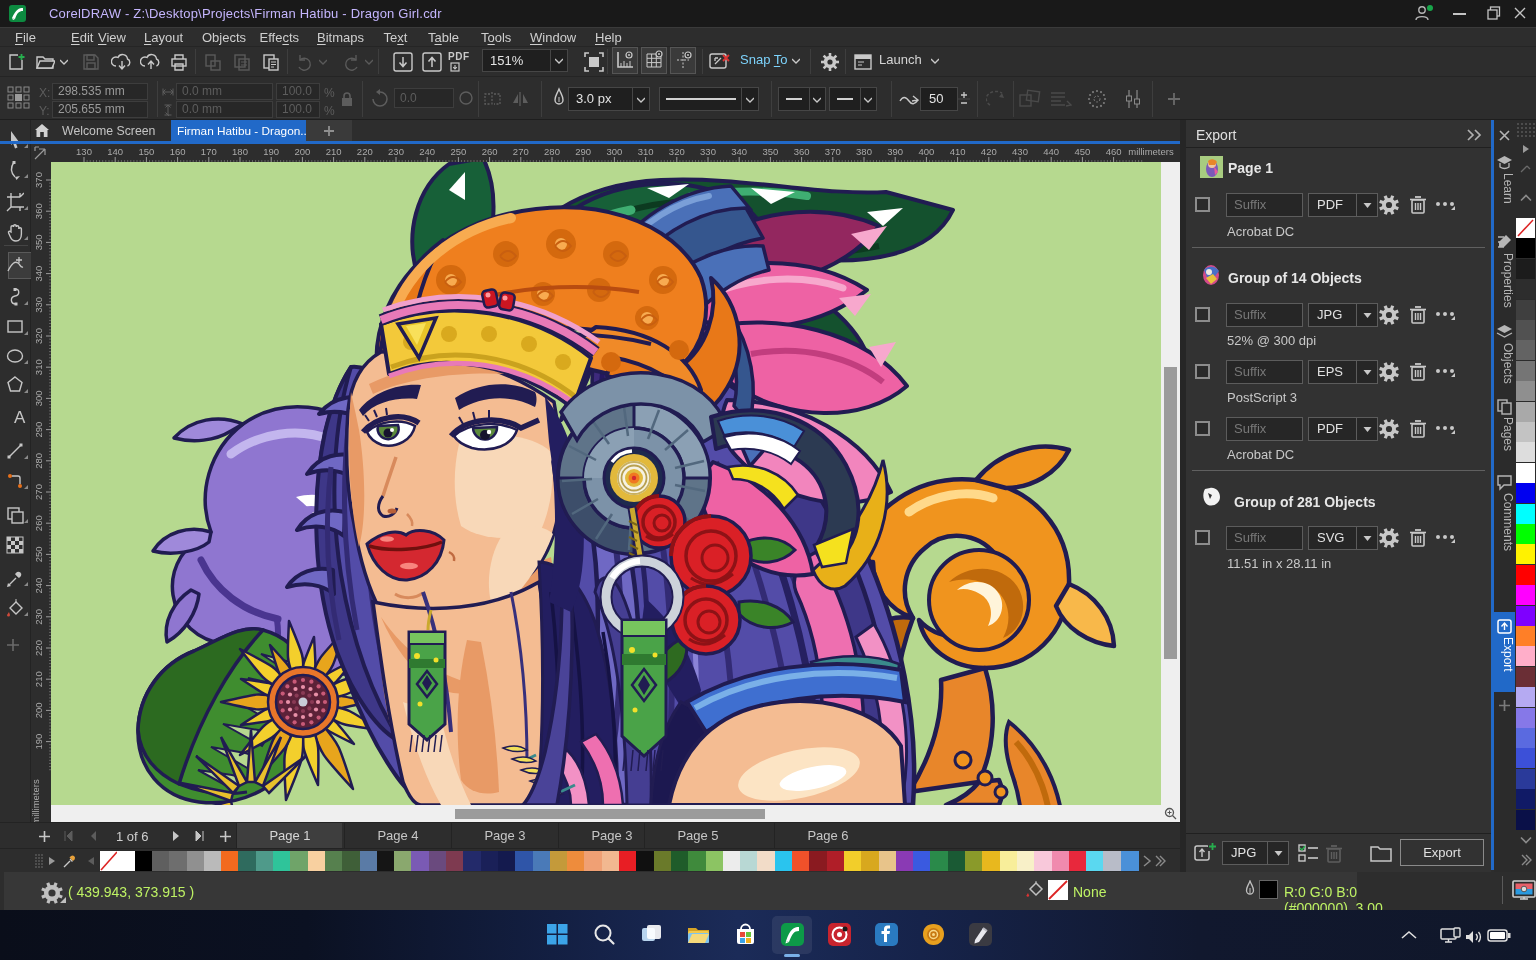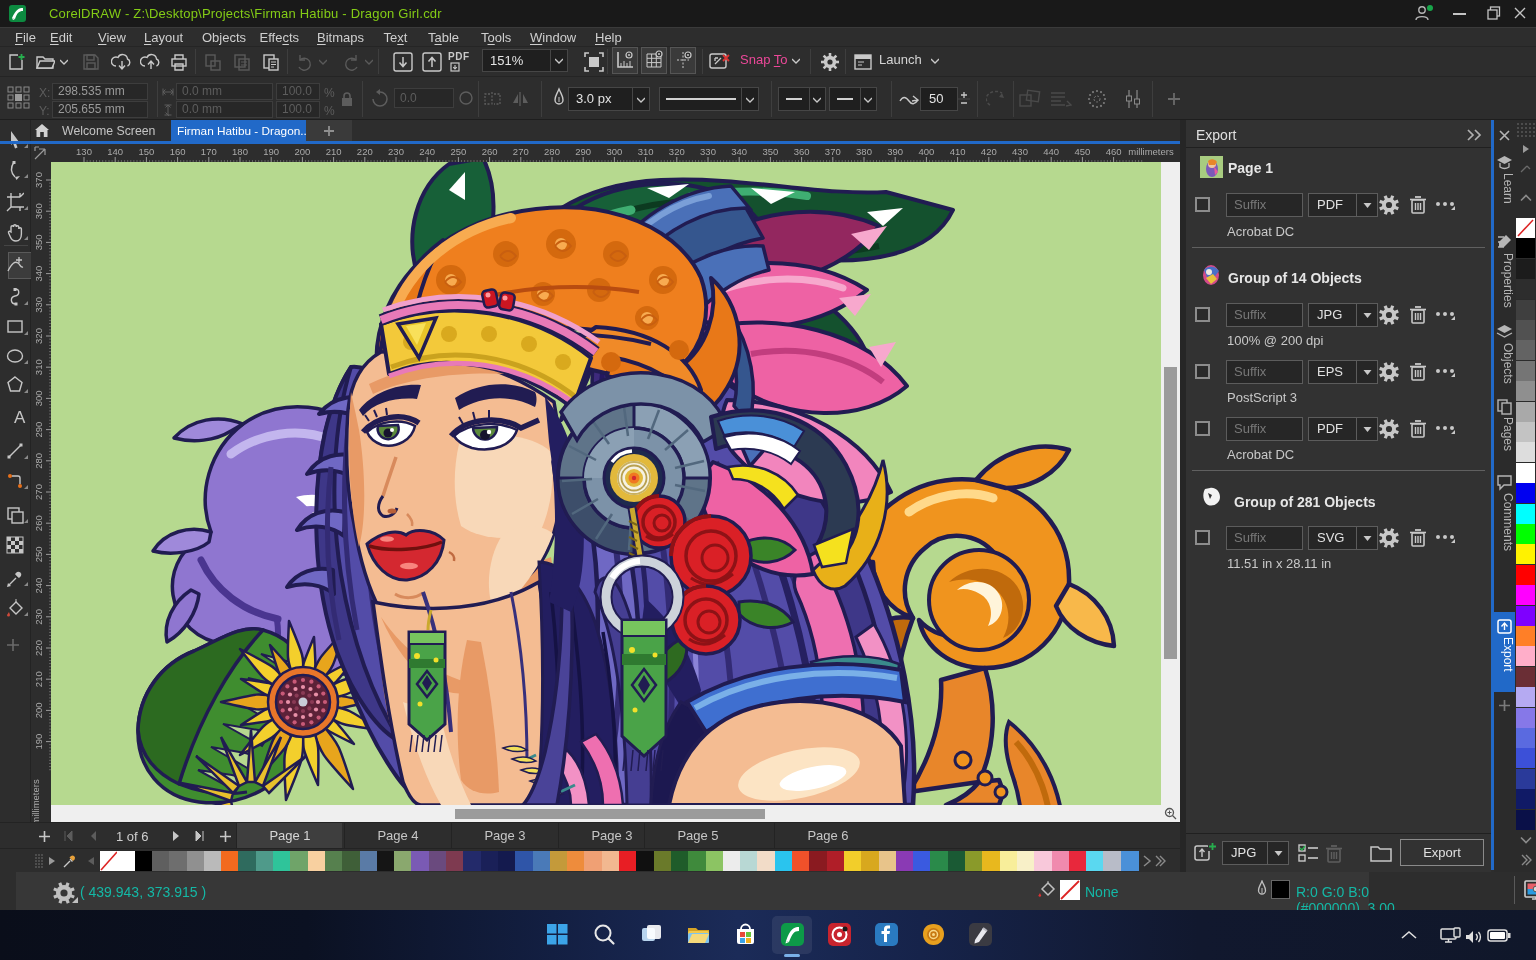--- a/index.html
+++ b/index.html
@@ -1,21 +1,21 @@
 <!DOCTYPE html>
 <html><head><meta charset="utf-8"><title>CorelDRAW</title>
 <style>
 *{margin:0;padding:0;box-sizing:border-box}
 html,body{width:1536px;height:960px;overflow:hidden;background:#2d2d2d;
 font-family:"Liberation Sans",sans-serif;-webkit-font-smoothing:antialiased}
 .abs{position:absolute}
 #root{position:relative;width:1536px;height:960px}
 
 #titlebar{left:0;top:0;width:1536px;height:27px;background:#191919;color:#cfcfcf;font-size:13px}
-#titlebar .ttext{position:absolute;left:49px;top:6px;letter-spacing:.2px;color:#84cc16}
+#titlebar .ttext{position:absolute;left:49px;top:6px;letter-spacing:.2px;color:#c4b5fd}
 
 #menubar{left:0;top:27px;width:1536px;height:19px;background:#2d2d2d;border-top:1px solid #3a3a3a}
 #menubar span.mi{position:absolute;top:2px;font-size:13px;color:#cfcfcf}
 #menubar u{text-decoration:underline;text-underline-offset:2px}
 
 #toolbar{left:0;top:46px;width:1536px;height:30px;background:#2d2d2d;border-top:1px solid #252525}
 .vsep{position:absolute;width:1px;background:#3e3e3e}
 
 #propbar{left:0;top:76px;width:1536px;height:44px;background:#2d2d2d;border-top:1px solid #242424;border-bottom:1px solid #1e1e1e}
 .fld{position:absolute;background:#272727;border:1px solid #3d3d3d;color:#9a9a9a;font-size:12px;line-height:15px;padding-left:5px}
@@ -57,21 +57,21 @@
 #docker .sepln{position:absolute;left:6px;width:293px;height:1px;background:#606060}
 
 #accent{left:1491px;top:120px;width:3px;height:750px;background:#2169c8}
 #tabstrip{left:1494px;top:120px;width:21px;height:752px;background:#2b2b2b}
 #palcol{left:1515px;top:120px;width:21px;height:752px;background:#2b2b2b}
 .pc{position:absolute;left:1px;width:19px;height:20px}
 
 .vtab{position:absolute;left:0;width:21px;color:#b5b5b5;font-size:12px}
 .vtab .txt{position:absolute;left:0;top:0;transform-origin:0 0;transform:rotate(90deg) translateY(-21px);white-space:nowrap;width:120px}
 
-#statusbar{left:16px;top:872px;width:1353px;height:38px;background:#373737;color:#14b8a6;font-size:13px}
+#statusbar{left:4px;top:872px;width:1353px;height:38px;background:#373737;color:#bef264;font-size:13px}
 
 #taskbar{left:0;top:910px;width:1536px;height:50px;background:linear-gradient(90deg,#0a0e1a 0%,#0b1122 20%,#131f42 36%,#1b2b58 48%,#16234a 60%,#11182e 78%,#10172a 100%)}
 .tico{position:absolute;top:12px;width:25px;height:25px}
 text{font-family:"Liberation Sans",sans-serif}
 </style></head>
 <body>
 <div id="root">
 <div class="abs" id="titlebar">
       <svg class="icn" style="left:9px;top:5px" width="17" height="17" viewBox="0 0 17 17">
         <rect width="17" height="17" rx="3" fill="#0d8a40"></rect>
@@ -88,21 +88,21 @@
       <svg class="icn" style="left:1487px;top:6px" width="14" height="14" viewBox="0 0 14 14">
         <rect x="3.5" y="1" width="9" height="9" fill="none" stroke="#c4c4c4" stroke-width="1.3"></rect>
         <rect x="1" y="4" width="9" height="9" fill="#191919" stroke="#c4c4c4" stroke-width="1.3"></rect>
       </svg>
       <svg class="icn" style="left:1513px;top:6px" width="14" height="14" viewBox="0 0 14 14">
         <path d="M2 2 L12 12 M12 2 L2 12" stroke="#c4c4c4" stroke-width="1.4"></path>
       </svg>
     </div>
     <div class="abs" id="menubar">
       <span class="mi" style="left:15.0px"><u>F</u>ile</span>
-      <span class="mi" style="left:50px"><u>E</u>dit</span>
+      <span class="mi" style="left:71px"><u>E</u>dit</span>
       <span class="mi" style="left:98.0px"><u>V</u>iew</span>
       <span class="mi" style="left:144.0px"><u>L</u>ayout</span>
       <span class="mi" style="left:202.0px">Objects</span>
       <span class="mi" style="left:259.5px">Effe<u>c</u>ts</span>
       <span class="mi" style="left:317.0px"><u>B</u>itmaps</span>
       <span class="mi" style="left:383.5px">Te<u>x</u>t</span>
       <span class="mi" style="left:428.0px">T<u>a</u>ble</span>
       <span class="mi" style="left:481.0px">T<u>o</u>ols</span>
       <span class="mi" style="left:530.0px"><u>W</u>indow</span>
       <span class="mi" style="left:595.0px"><u>H</u>elp</span>
@@ -209,21 +209,21 @@
         <path d="M10 2 v16 M4 10 h12" stroke="#c9c9c9" stroke-dasharray="2 1.5"></path>
         <circle cx="15" cy="5" r="3" fill="#2d2d2d" stroke="#c9c9c9" stroke-width="1.2"></circle>
         <circle cx="15" cy="5" r="1" fill="#c9c9c9"></circle>
       </svg>
       <div class="vsep" style="left:702px;top:2px;height:25px"></div>
       <svg class="icn" style="left:708px;top:4px" width="24" height="22" viewBox="0 0 24 22">
         <rect x="2" y="3" width="16" height="14" rx="2" fill="none" stroke="#c9c9c9" stroke-width="1.4"></rect>
         <path d="M13 7 l-6 6 M7 7 l3 0 M7 7 l0 3" fill="none" stroke="#c9c9c9" stroke-width="1.3"></path>
         <path d="M15 4 l6 6 M21 4 l-6 6" stroke="#d33" stroke-width="1.8"></path>
       </svg>
-      <span class="abs" style="left:740px;top:5px;font-size:13px;color:#ec4899">Snap <u style="text-underline-offset:2px">T</u>o</span>
+      <span class="abs" style="left:740px;top:5px;font-size:13px;color:#7dd3fc">Snap <u style="text-underline-offset:2px">T</u>o</span>
       <svg class="icn" style="left:792px;top:11px" width="8" height="6" viewBox="0 0 8 6">
         <path d="M0 1 l4 4 l4 -4" fill="none" stroke="#c9c9c9" stroke-width="1.3"></path>
       </svg>
       <div class="vsep" style="left:810px;top:2px;height:25px"></div>
       <svg class="icn" style="left:819px;top:4px" width="22" height="22" viewBox="0 0 22 22">
         <g fill="#c9c9c9">
           <circle cx="11" cy="11" r="6.2"></circle>
           <g stroke="#c9c9c9" stroke-width="2.6">
             <line x1="11" y1="11" x2="20.00" y2="11.00"></line>
             <line x1="11" y1="11" x2="17.36" y2="17.36"></line>
@@ -1762,21 +1762,21 @@
         <path d="M2 5.5 h16" stroke="#c8c8c8" stroke-width="1.6"></path>
         <path d="M7 3 h6" stroke="#c8c8c8" stroke-width="1.8"></path>
         <path d="M7.5 9 v7 M10 9 v7 M12.5 9 v7" stroke="#c8c8c8" stroke-width="1.4"></path>
       </svg>
       <svg class="icn" style="left:249px;top:189px" width="21" height="12" viewBox="0 0 21 12">
         <circle cx="3" cy="5" r="2" fill="#c8c8c8"></circle>
         <circle cx="10" cy="5" r="2" fill="#c8c8c8"></circle>
         <circle cx="17" cy="5" r="2" fill="#c8c8c8"></circle>
         <path d="M16 11 l4 0 l0 -4 z" fill="#c8c8c8"></path>
       </svg>
-      <div class="cap" style="left:41px;top:213px">100% @ 200 dpi</div>
+      <div class="cap" style="left:41px;top:213px">52% @ 300 dpi</div>
       <div class="cb" style="left:9px;top:244px"></div>
       <div class="sufx" style="left:40px;top:240px">Suffix</div>
       <div class="fmt" style="left:122px;top:240px">EPS</div>
       <svg class="icn" style="left:177px;top:249px" width="9" height="7" viewBox="0 0 9 7">
         <path d="M0.5 1 L4.5 6 L8.5 1 z" fill="#c8c8c8"></path>
       </svg>
       <div class="abs" style="left:170px;top:240px;width:1px;height:24px;background:#5c5c5c"></div>
       <svg class="icn" style="left:192px;top:241px" width="22" height="22" viewBox="0 0 22 22">
         <circle cx="11" cy="11" r="7" fill="#c8c8c8"></circle>
         <line x1="11" y1="11" x2="20.27" y2="14.75" stroke="#c8c8c8" stroke-width="3.2"></line>

